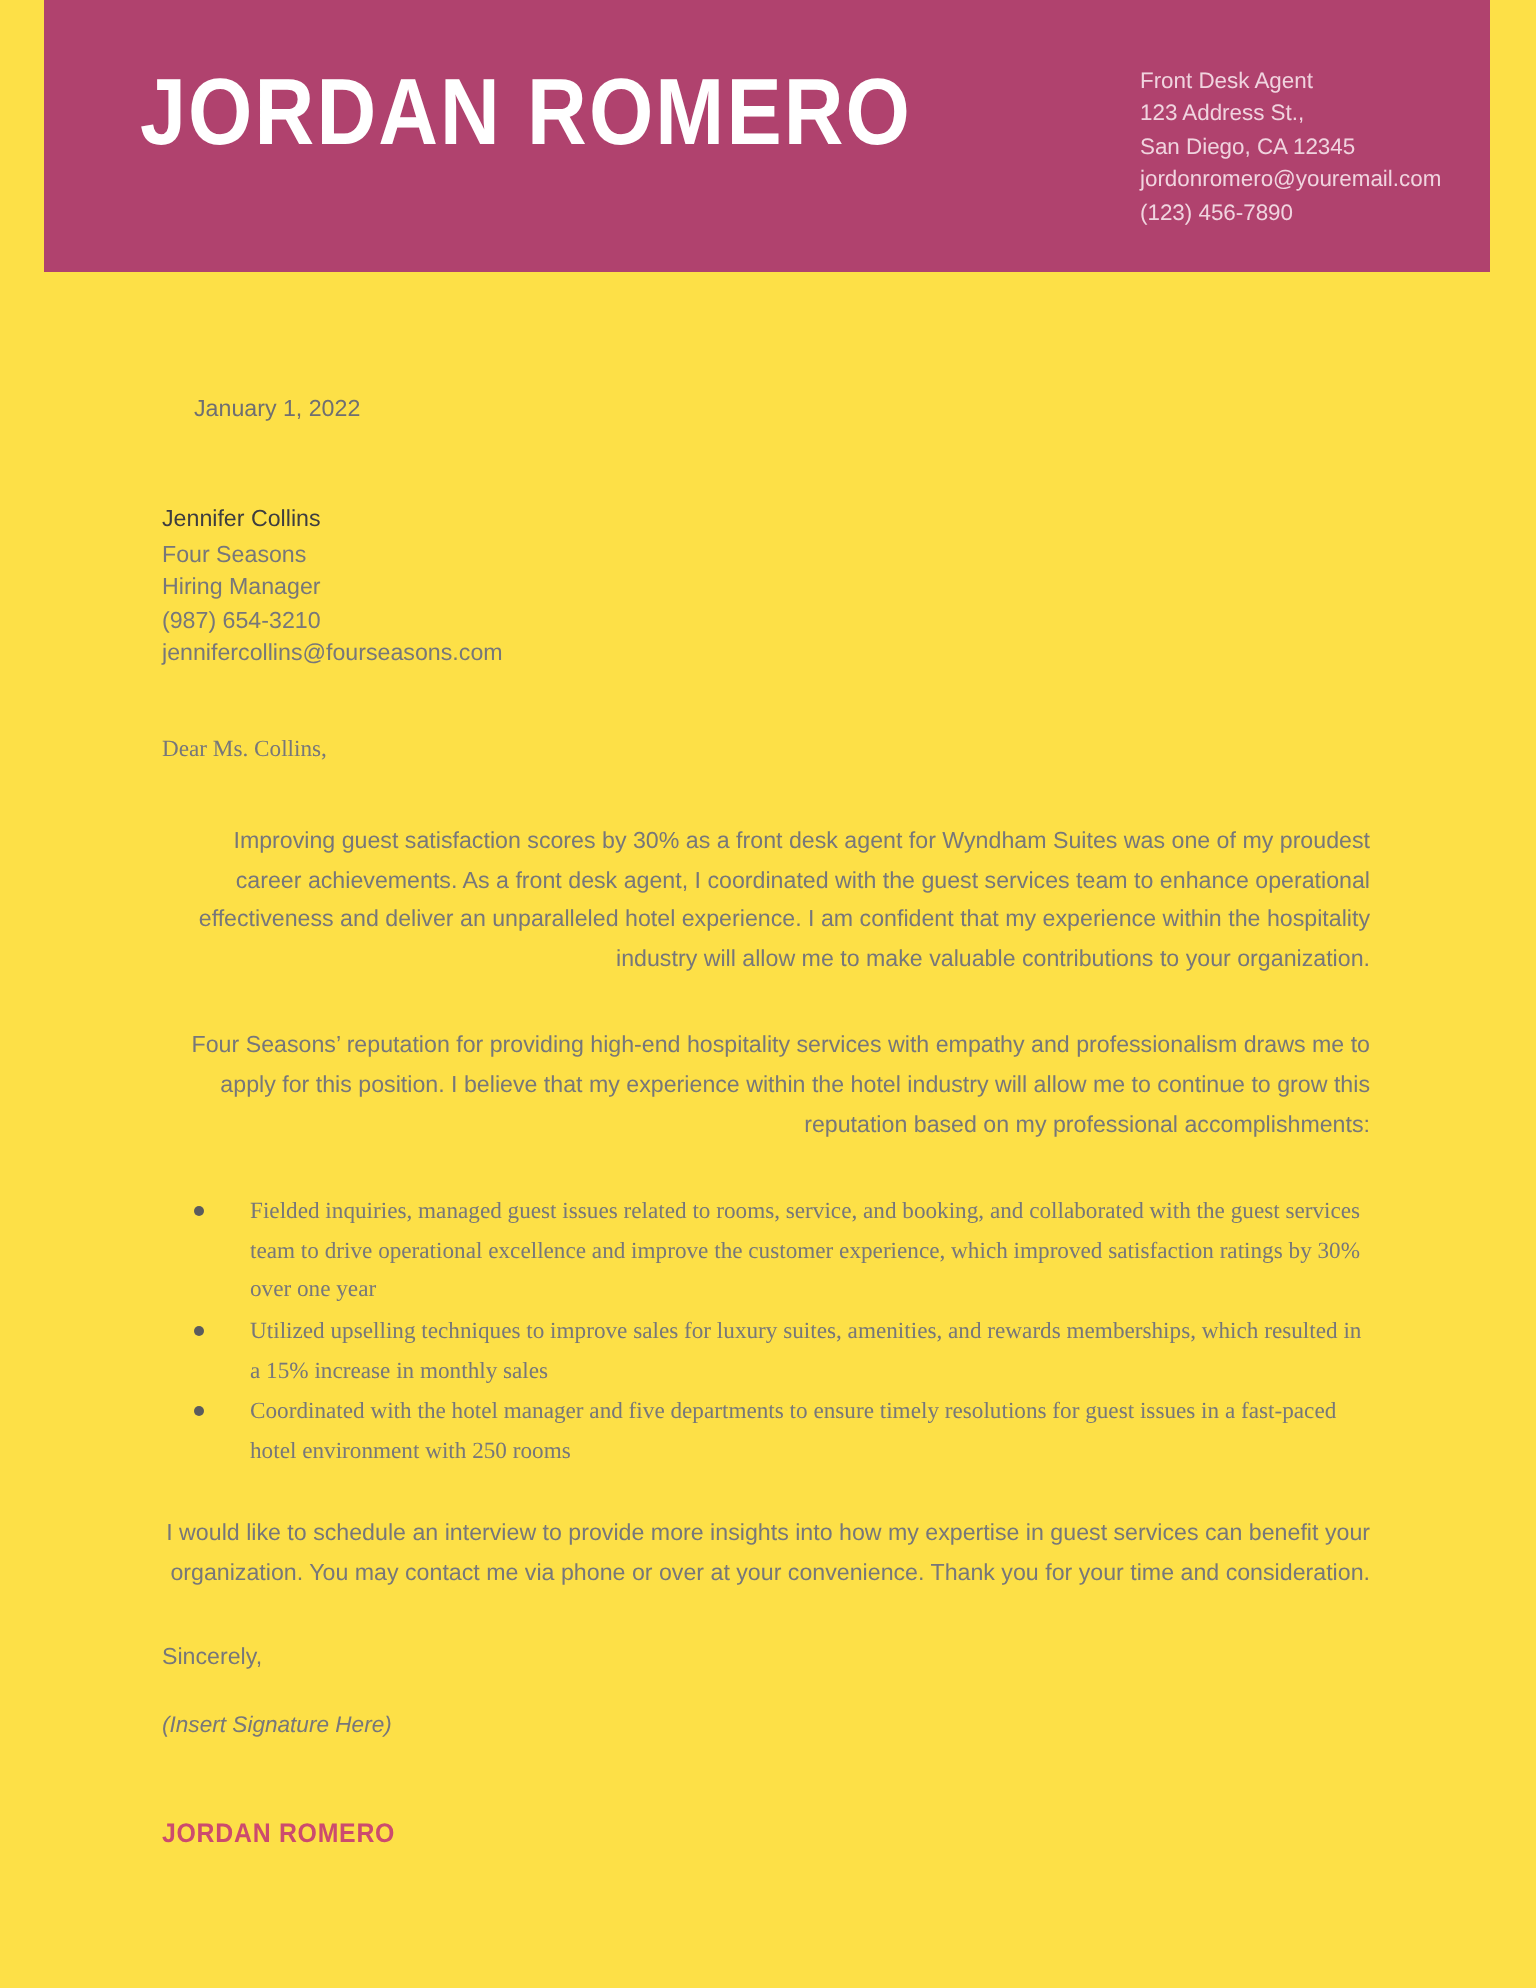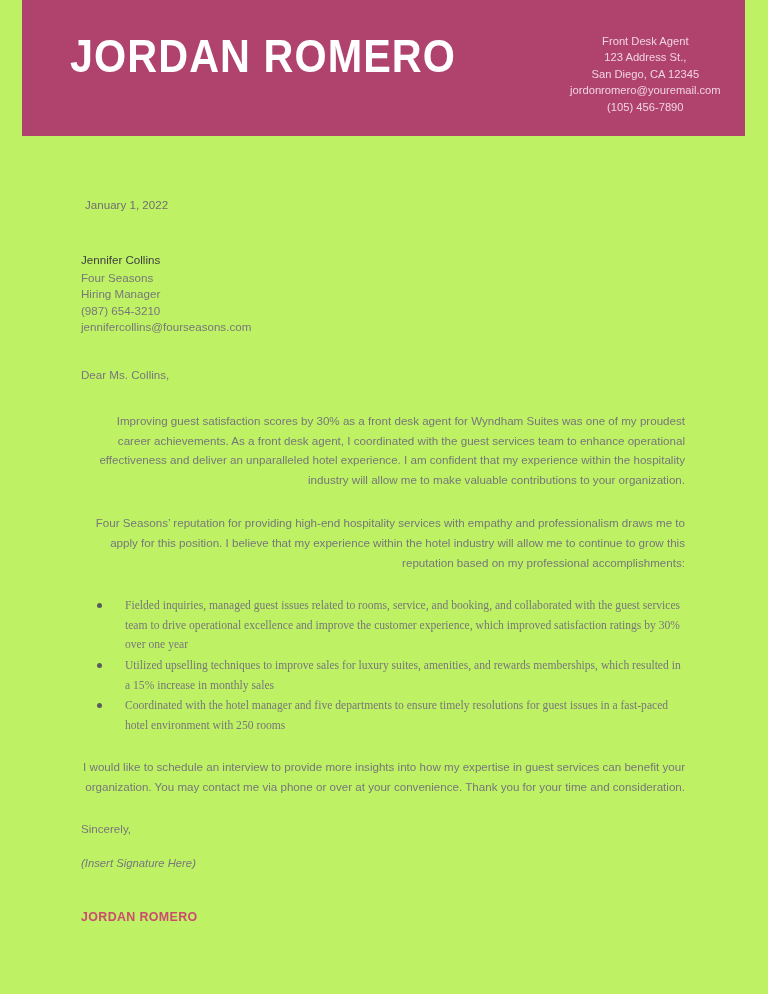--- a/index.html
+++ b/index.html
@@ -14,21 +14,21 @@
     font-family: "Liberation Sans", sans-serif;
     color: #6e6e6e;
     overflow: hidden;
     position: relative;
   }
 
   .page {
     position: relative;
     width: 768px;
     height: 994px;
-    background: #bef264;
+    background: #fde047;
   }
 
   
   .header-banner {
     position: absolute;
     left: 22px;
     top: 0px;
     width: 723px;
     height: 136px;
     background: #b0426e;
@@ -52,37 +52,37 @@
 
   .header-contact {
     position: absolute;
     left: 548px;
     top: 33px;
     font-size: 11.2px;
     line-height: 16.4px;
     color: #f0d4df;
     white-space: nowrap;
   }
-  .header-contact div { white-space: nowrap; text-align: center; }
+  .header-contact div { white-space: nowrap; }
 
   
   .letter {
     position: absolute;
     left: 81px;
     top: 196px;
     width: 604px;
     font-size: 11.6px;
     line-height: 18px;
     color: #77777a;
   }
 
   .date-line {
     font-size: 11.6px;
     color: #6f6f72;
-    margin: 0 0 38px 4px;
+    margin: 0 0 38px 16px;
   }
 
   .recipient {
     margin: 0 0 30px 0;
     line-height: 16.6px;
   }
   .recipient .rcpt-name {
     font-weight: normal;
     color: #3d3d40;
     font-size: 11.6px;
@@ -91,20 +91,21 @@
   }
   .recipient div {
     font-size: 11.6px;
     color: #77777a;
   }
 
   .salutation {
     margin: 3px 0 27px 0;
     font-size: 11.6px;
     color: #77777a;
+    font-family: Liberation Serif, serif;
   }
 
   .para {
     margin: 0 0 24px 0;
     font-size: 11.6px;
     line-height: 19.6px;
     color: #77777a;
     text-align: right;
   }
 
@@ -162,21 +163,21 @@
 <div class="page">
 
   <div class="header-banner">
     <div class="header-name">JORDAN ROMERO</div>
 
     <div class="header-contact">
       <div>Front Desk Agent</div>
       <div>123 Address St.,</div>
       <div>San Diego, CA  12345</div>
       <div>jordonromero@youremail.com</div>
-      <div>(105) 456-7890</div>
+      <div>(123) 456-7890</div>
     </div>
   </div>
 
   <div class="letter">
 
     <div class="date-line">January 1, 2022</div>
 
     <div class="recipient">
       <span class="rcpt-name">Jennifer Collins</span>
       <div>Four Seasons</div>

